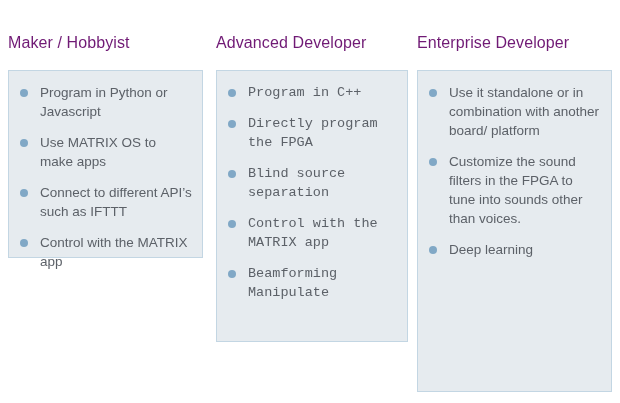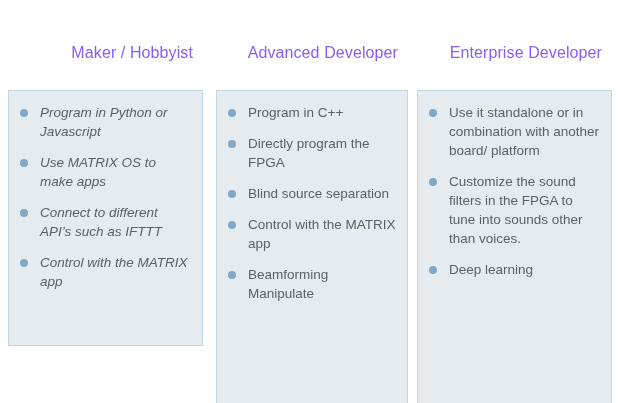--- a/index.html
+++ b/index.html
@@ -29,41 +29,41 @@
     display: flex;
     flex-direction: column;
   }
 
   .column-1 { width: 204px; padding-left: 8px; padding-right: 1px; }
   .column-2 { width: 205px; padding-left: 12px; padding-right: 1px; }
   .column-3 { width: 211px; padding-left: 8px; padding-right: 8px; border-radius: 12px; }
 
   .column-heading {
     font-size: 16px;
-    color: #8b5cf6;
-    text-align: right;
+    color: #701a75;
+    text-align: left;
     letter-spacing: 0.1px;
     line-height: 20px;
-    margin: 10px;
+    margin: 0;
     padding-top: 33px;
     padding-bottom: 0;
     font-weight: 400;
     white-space: nowrap;
   }
 
   .panel {
     margin-top: 17px;
     background: #e6ebef;
     border: 1px solid #c3d6e3;
     box-sizing: border-box;
     padding: 12px 10px 14px 9px;
   }
 
-  .panel-1 { height: 256px; font-style: italic; }
-  .panel-2 { height: 322px; }
+  .panel-1 { height: 188px; }
+  .panel-2 { height: 272px; font-family: Liberation Mono, monospace; }
   .panel-3 { height: 322px; }
 
   .bullet-list {
     list-style: none;
     margin: 0;
     padding: 0;
   }
 
   .bullet-item {
     position: relative;

